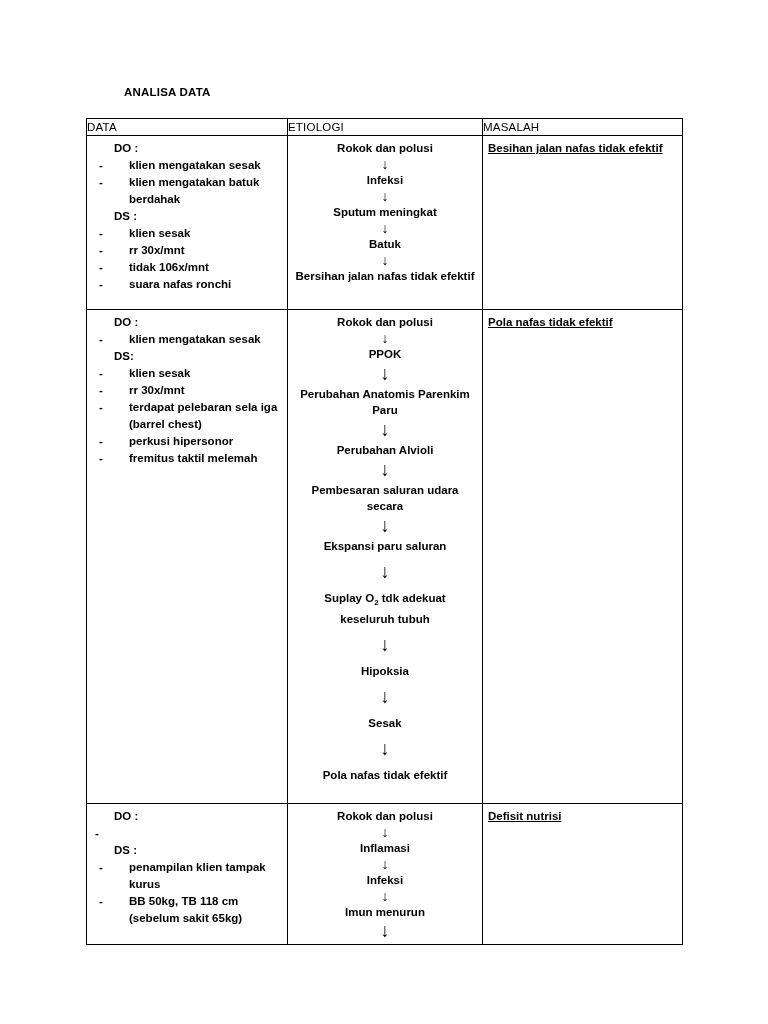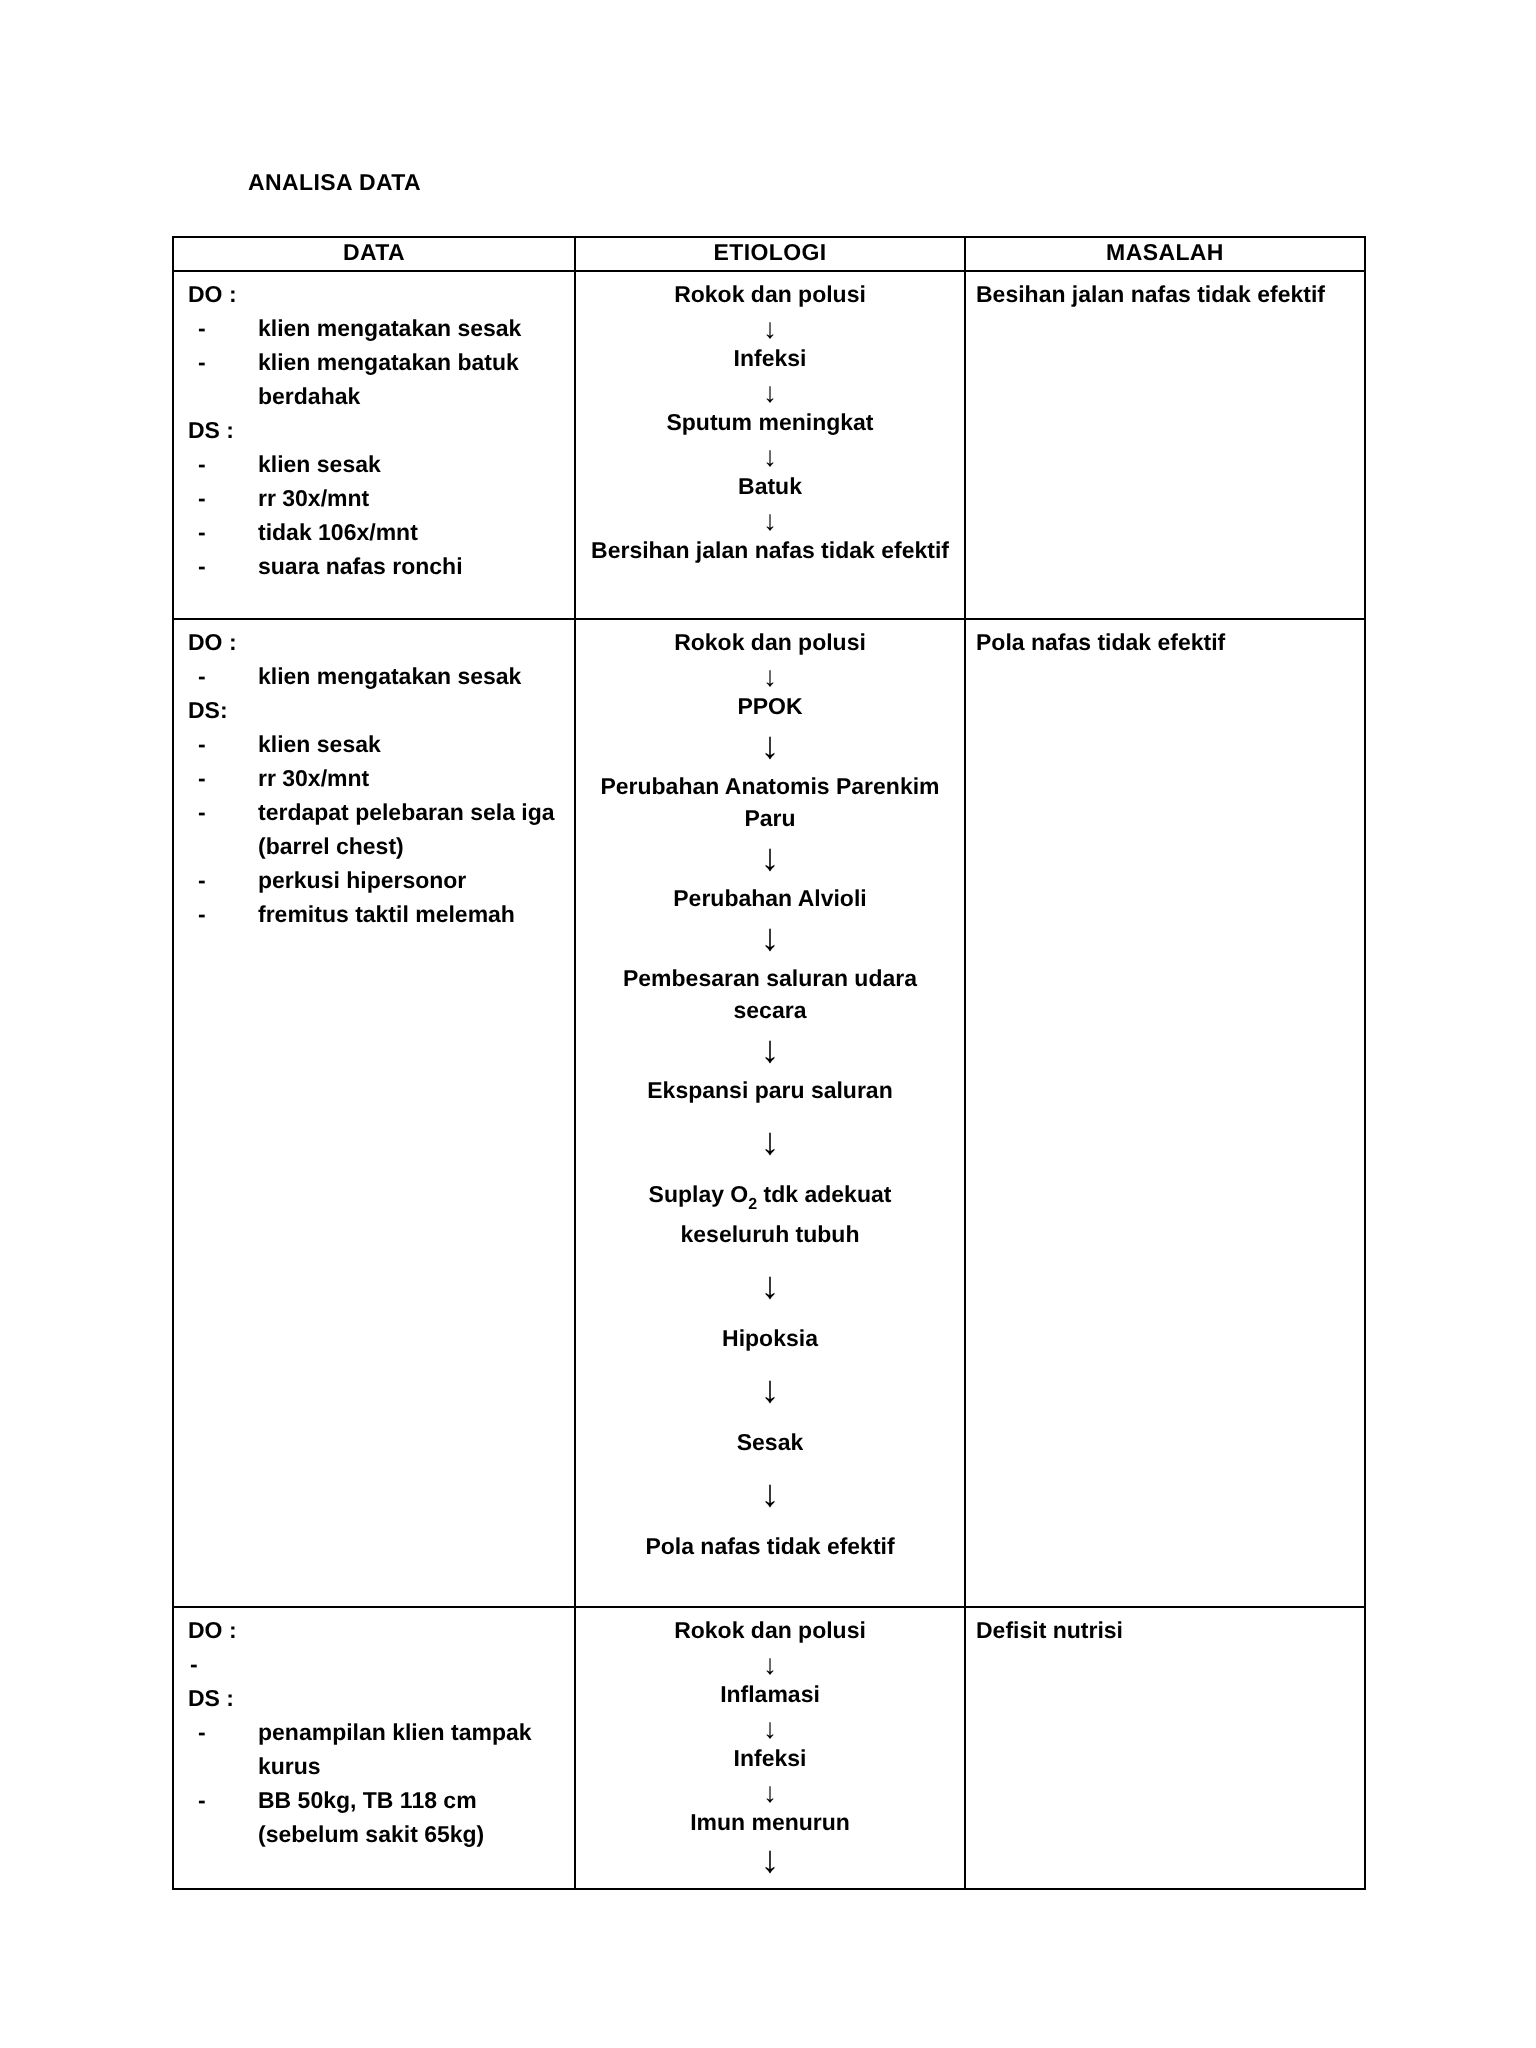--- a/index.html
+++ b/index.html
@@ -49,40 +49,41 @@
     border: 1px solid #000000;
     vertical-align: top;
     padding: 0;
   }
 
   col.c-data    { width: 201px; }
   col.c-etio    { width: 195px; }
   col.c-masalah { width: 200px; }
 
   th.head {
-    text-align: center;
-    font-size: 11.5px;
-    font-weight: 700;
+    text-align: left;
+    font-size: 11.5px;
+    font-weight: 400;
     height: 16px;
     line-height: 16px;
     padding: 1px 0 2px 0;
     letter-spacing: 0.2px;
   }
 
   
   .data-cell {
     padding: 4px 4px 6px 5px;
     font-size: 11.5px;
     font-weight: 700;
     line-height: 17px;
   }
   .data-cell .grp-label {
     display: block;
     padding-left: 2px;
     white-space: nowrap;
+    margin-left: 20px;
   }
   .data-cell ul.bul {
     list-style: none;
     margin: 0;
     padding: 0;
   }
   .data-cell ul.bul > li {
     position: relative;
     padding-left: 37px;
     line-height: 17px;
@@ -144,20 +145,21 @@
   
   .masalah-cell {
     padding: 4px 4px 6px 5px;
     font-size: 11.5px;
     font-weight: 700;
     line-height: 16px;
   }
   .masalah-cell .m-text {
     display: block;
     white-space: nowrap;
+    text-decoration: underline;
   }
 
   .r1 { height: 174px; }
   .r2 { height: 494px; }
   .r3 { height: 136px; }
 </style>
 </head>
 <body>
 
 <div class="page">

